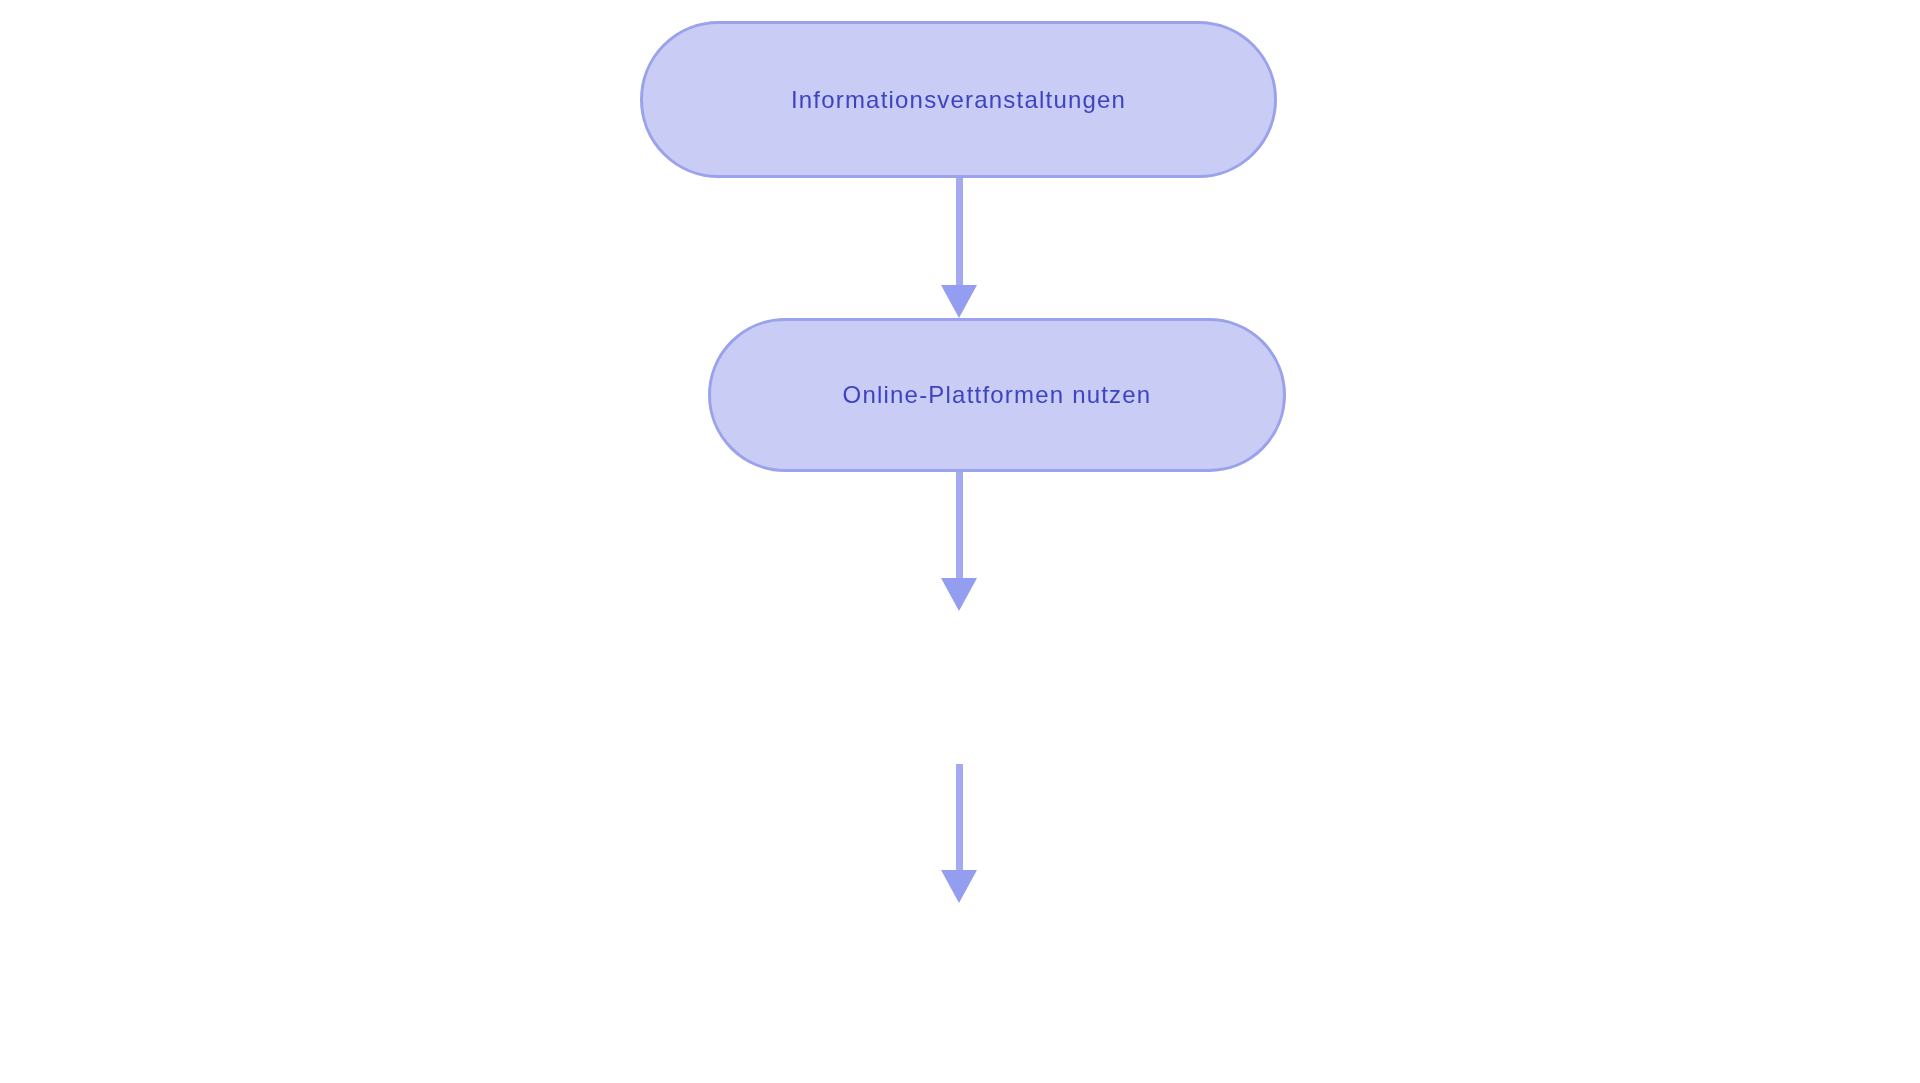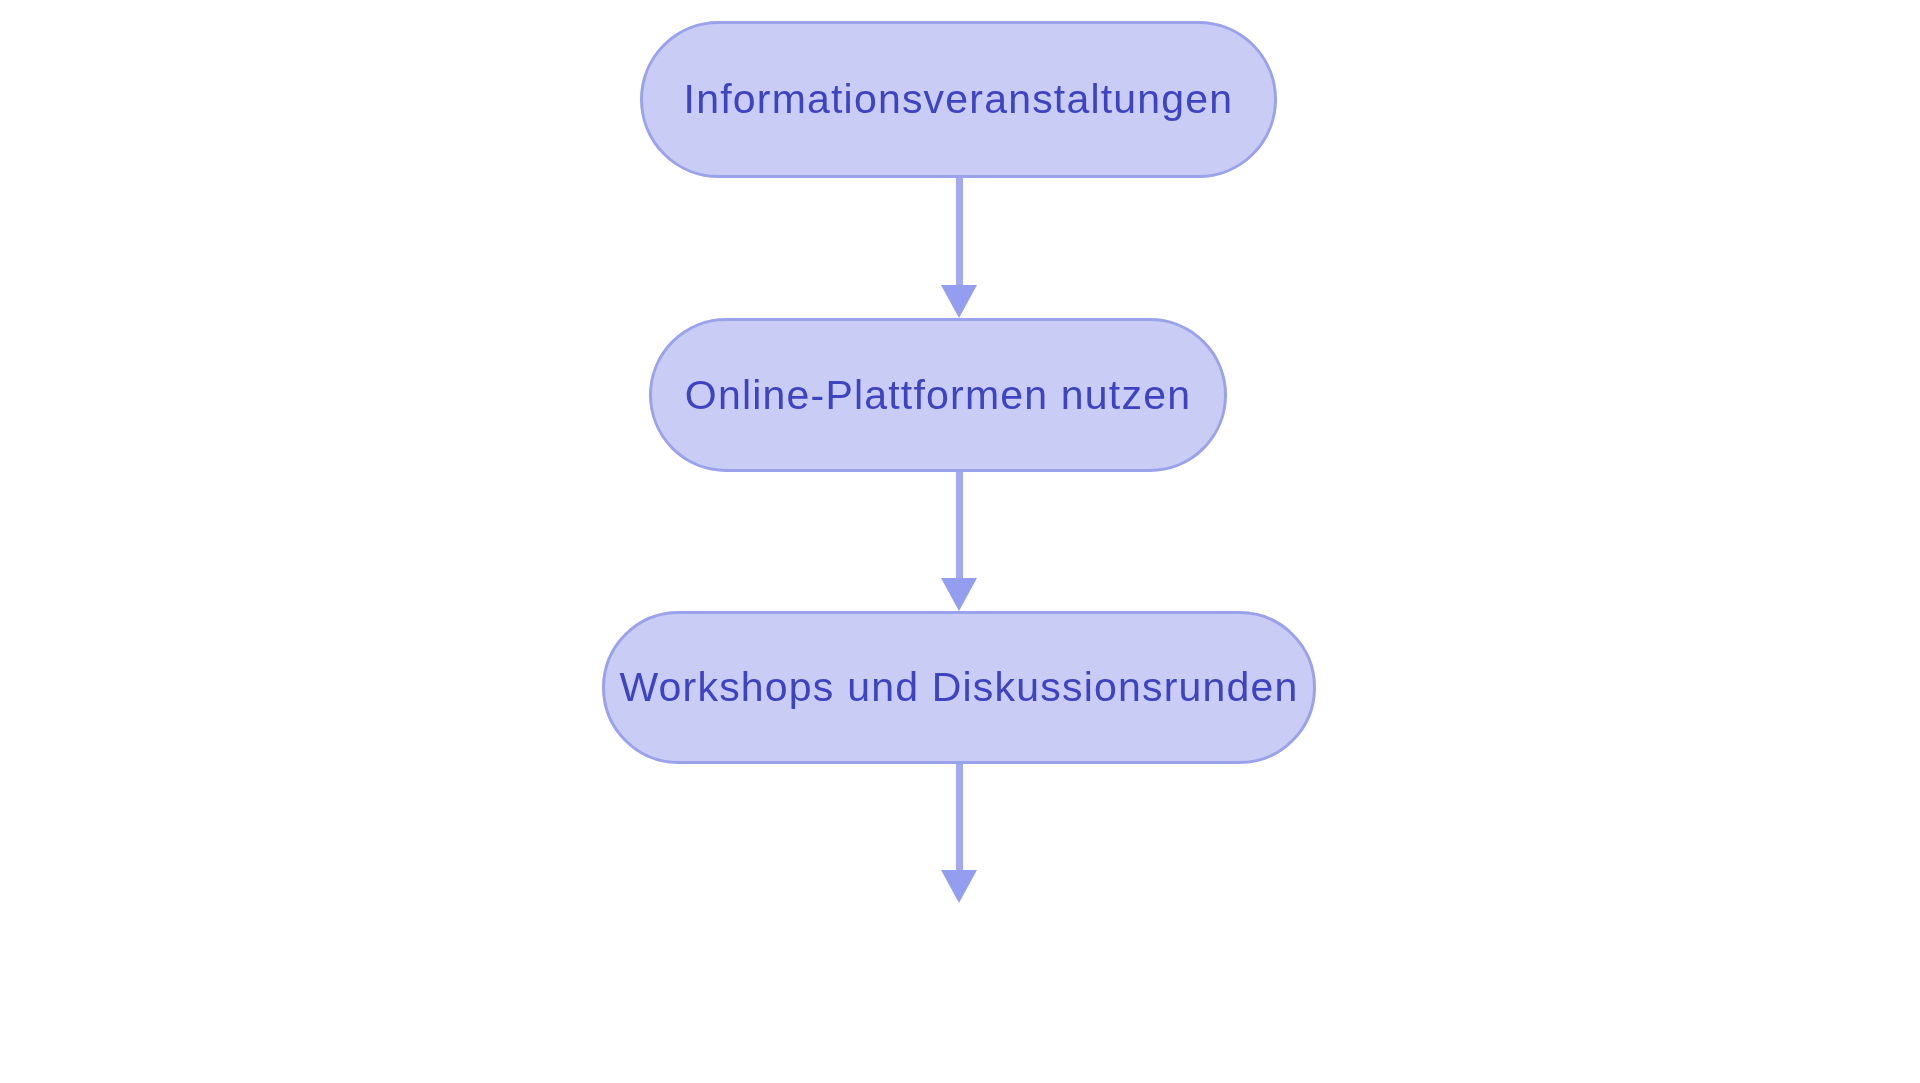--- a/index.html
+++ b/index.html
@@ -17,28 +17,28 @@
   }
   .node {
     position: absolute;
     display: flex;
     align-items: center;
     justify-content: center;
     border-radius: 85px;
     border: 3px solid var(--node-border, #9aa2ec);
     background: var(--node-fill, #c9ccf4);
     color: var(--text-color, #3d43c1);
-    font-size: 41px;
+    font-size: 24px;
     letter-spacing: 1.2px;
     text-align: center;
     box-sizing: border-box;
     white-space: nowrap;
   }
   #node-1 { left: 640px; top: 21px;  width: 637px; height: 157px; }
-  #node-2 { left: 649px; top: 318px; width: 578px; height: 154px; }
+  #node-2 { left: 708px; top: 318px; width: 578px; height: 154px; }
   #node-3 { left: 602px; top: 611px; width: 714px; height: 153px; }
   #node-4 { left: 643px; top: 903px; width: 632px; height: 154px; }
 
   .arrow {
     position: absolute;
     width: 36px;
     display: flex;
     flex-direction: column;
     align-items: center;
   }
@@ -76,23 +76,20 @@
 
   <div class="node" id="node-2">
     <span>Online-Plattformen nutzen</span>
   </div>
 
   <div class="arrow" id="arrow-2">
     <div class="arrow-line"></div>
     <div class="arrow-head"></div>
   </div>
 
-  <div class="node" id="node-3">
-    <span>Workshops und Diskussionsrunden</span>
-  </div>
 
   <div class="arrow" id="arrow-3">
     <div class="arrow-line"></div>
     <div class="arrow-head"></div>
   </div>
 
 
 </div>
 
 </body></html>

